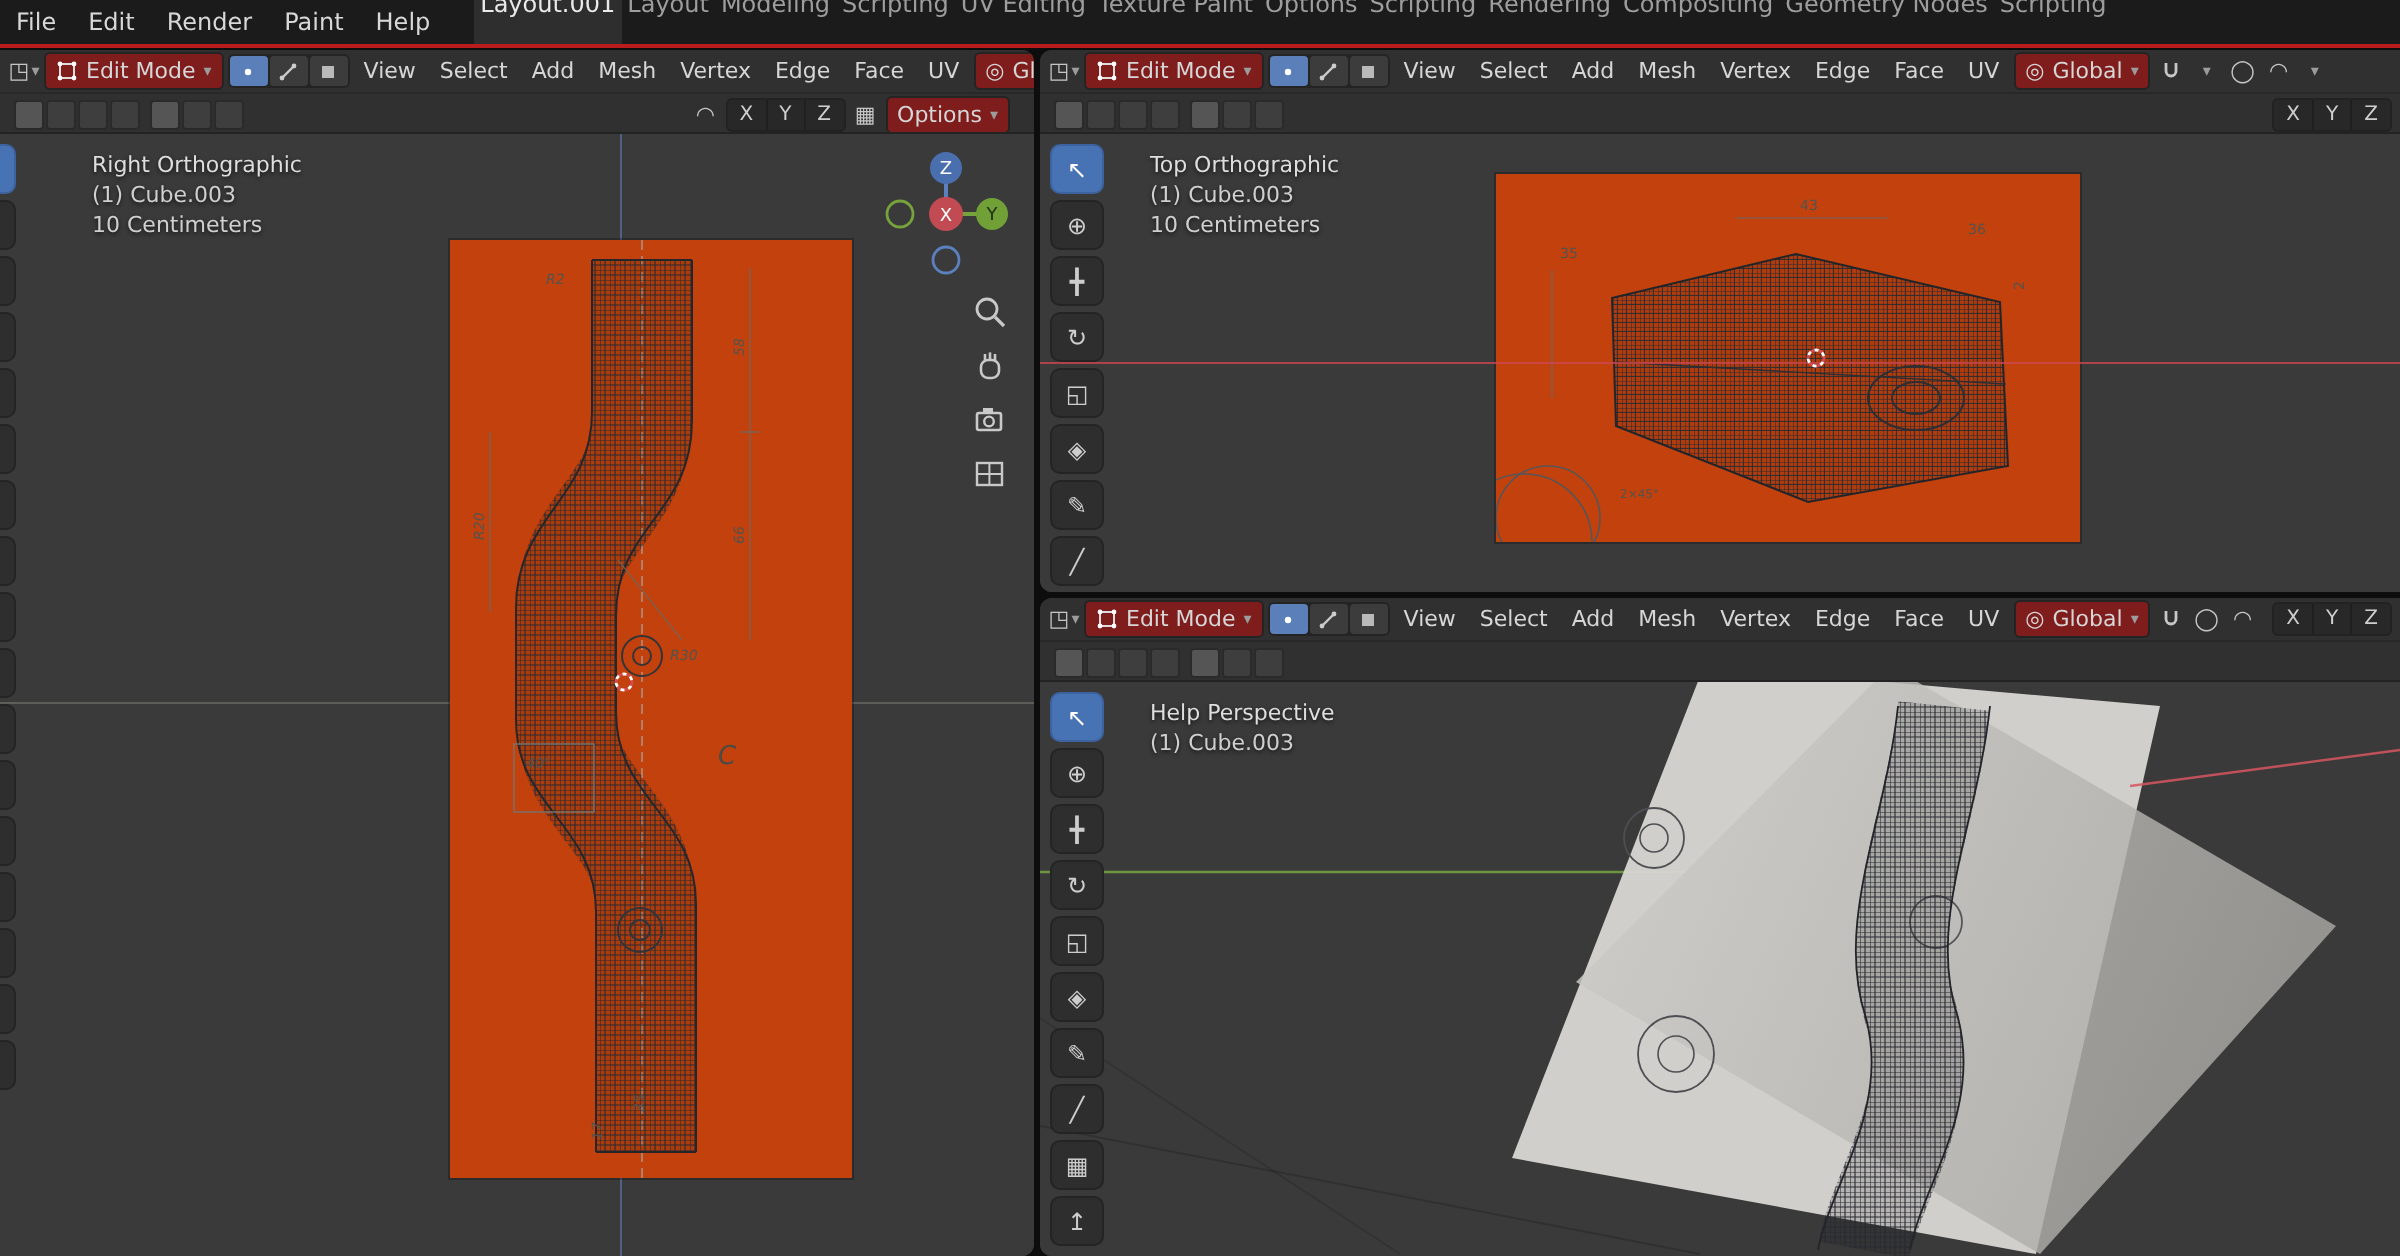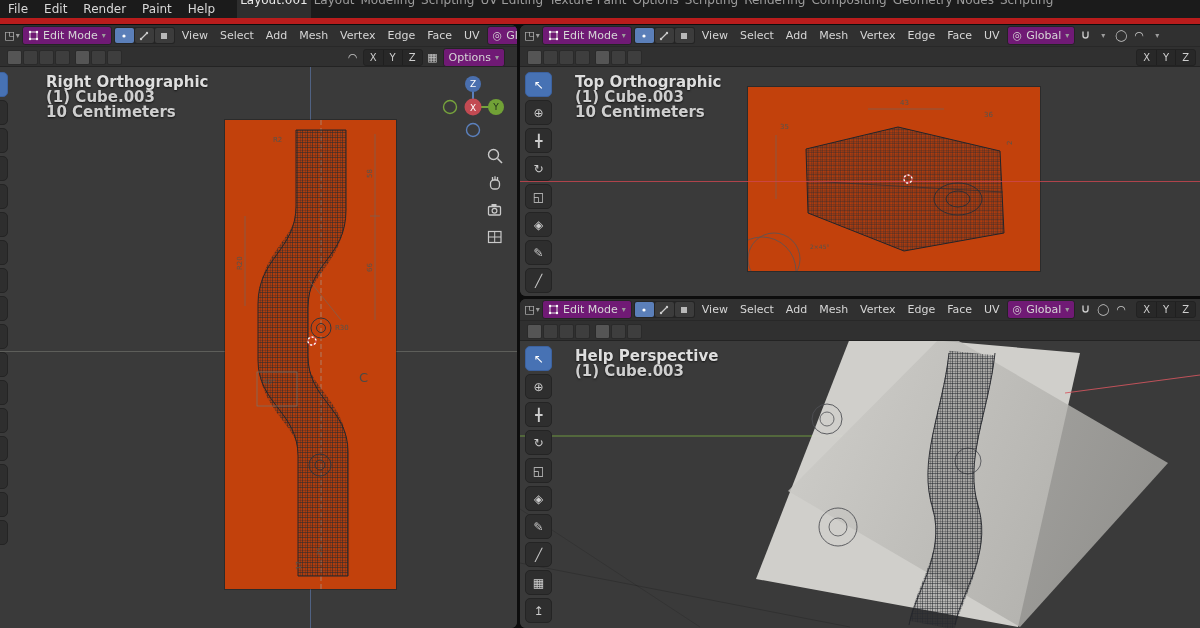--- a/index.html
+++ b/index.html
@@ -1,52 +1,52 @@
 <!DOCTYPE html>
 <html><head>
 <meta charset="utf-8">
 <style>
   html,body{margin:0;padding:0;background:#0d0d0d;font-family:"DejaVu Sans","Liberation Sans",sans-serif;}
   .app{position:relative;width:1200px;height:628px;background:#0d0d0d;overflow:hidden;color:#d4d4d4;-webkit-font-smoothing:antialiased;}
 
   
-  .topbar{position:absolute;left:0;top:0;width:1200px;height:24px;background:#1b1b1b;display:flex;align-items:center;font-size:12px;white-space:nowrap;overflow:hidden;border-bottom:6px solid #b91c1c;box-sizing:border-box;}
+  .topbar{position:absolute;left:0;top:0;width:1200px;height:24px;background:#1b1b1b;display:flex;align-items:center;font-size:12px;white-space:nowrap;overflow:hidden;border-bottom:2px solid #b91c1c;box-sizing:border-box;}
   .tb-menu{padding:0 8px;height:24px;line-height:24px;color:#d8d8d8;cursor:default;}
   .tabs{display:flex;margin-left:14px;height:24px;align-items:flex-end;}
   .tab{padding:0 3px;height:32px;line-height:23px;color:#9d9d9d;font-size:12px;}
   .tab.active{background:#2e2e2e;color:#eaeaea;border-radius:5px 5px 0 0;}
   .chev{font-size:8px;color:#9c9c9c;line-height:1;}
 
   
   .area{position:absolute;background:#3a3a3a;overflow:hidden;border-radius:6px;}
   #area-left{left:0;top:25px;width:517px;height:603px;border-radius:0 6px 6px 0;}
   #area-tr{left:520px;top:25px;width:680px;height:271px;border-radius:6px 0 0 6px;}
   #area-br{left:520px;top:299px;width:680px;height:329px;border-radius:6px 0 0 6px;}
 
   .vheader{position:absolute;left:0;top:0;right:0;height:42px;background:#303030;border-bottom:1px solid #232323;box-sizing:border-box;z-index:5;}
   .vh-row{height:21px;display:flex;align-items:center;gap:2px;padding:0 4px;font-size:11px;color:#d6d6d6;white-space:nowrap;overflow:hidden;}
   .vh-row + .vh-row{border-top:1px solid #282828;}
   .hmenu{padding:0 5px;color:#d6d6d6;}
-  .dd{display:flex;align-items:center;gap:4px;background:#701a75;border:1px solid #242424;border-radius:3px;padding:1px 5px;height:15px;}
+  .dd{display:flex;align-items:center;gap:4px;background:#7f1d1d;border:1px solid #242424;border-radius:3px;padding:1px 5px;height:15px;}
   .hic{display:inline-flex;align-items:center;justify-content:center;min-width:16px;height:17px;color:#c6c6c6;font-size:11px;gap:1px;}
   .mode-group{display:flex;gap:1px;background:#242424;border-radius:3px;padding:1px;}
   .mode-btn{width:19px;height:15px;display:flex;align-items:center;justify-content:center;background:#3c3c3c;border-radius:2px;}
   .mode-btn.active{background:#5b7fb9;}
   .xyz{display:flex;background:#282828;border:1px solid #222;border-radius:3px;overflow:hidden;}
   .xyz-btn{padding:0 6px;height:15px;line-height:15px;font-size:10px;color:#cfcfcf;border-right:1px solid #1f1f1f;}
   .xyz-btn:last-child{border-right:none;}
   .tgl-group{display:flex;gap:1px;margin-left:3px;}
   .tgl{width:13px;height:13px;background:#3e3e3e;border:1px solid #2a2a2a;border-radius:2px;}
   .tgl.on{background:#555;}
   .sp{width:6px;}
 
   .vp{position:absolute;left:0;right:0;top:42px;bottom:0;background:#3a3a3a;overflow:hidden;}
 
   
-  .vp-overlay{position:absolute;font-size:15px;line-height:15px;color:#dedede;text-shadow:0 1px 2px rgba(0,0,0,.65);z-index:4;font-weight:bold;}
+  .vp-overlay{position:absolute;font-size:11px;line-height:15px;color:#dedede;text-shadow:0 1px 2px rgba(0,0,0,.65);z-index:4;}
   .vp-overlay .dim{color:#cfcfcf;}
 
   
   .toolbar{position:absolute;left:5px;top:5px;width:28px;z-index:4;display:flex;flex-direction:column;}
   .tool-btn{width:27px;height:25px;margin-bottom:3px;background:#2e2e2e;border:1px solid #242424;border-radius:5px;display:flex;align-items:center;justify-content:center;color:#cdcdcd;font-size:12px;box-sizing:border-box;}
   .tool-btn.active{background:#4772b4;border-color:#3c62a0;color:#fff;}
   .left-strip{position:absolute;left:0;top:5px;width:9px;overflow:hidden;z-index:4;}
   .strip-btn{width:22px;height:25px;margin-bottom:3px;margin-left:-14px;background:#2e2e2e;border:1px solid #242424;border-radius:5px;box-sizing:border-box;}
   .strip-btn.active{background:#4772b4;border-color:#3c62a0;}
 
@@ -168,21 +168,21 @@
             <span class="chev">▾</span>
           </span>
         <span class="sp"></span>
       </div>
     </div>
 
     <div class="vp">
       <div class="axis-v" style="left:310px;"></div>
       <div class="axis-h" style="top:284px;"></div>
 
-      <div class="ref-img" style="left:225px;top:53px;width:171px;height:469px;">
+      <div class="ref-img" style="left:225px;top:53px;width:201px;height:469px;font-style:italic;">
         <svg width="171" height="469">
           <defs>
             <pattern id="mesh1" width="5" height="5" patternUnits="userSpaceOnUse">
               <path d="M0 0H5 M0 0V5 M0 2.5H5 M2.5 0V5" stroke="#2b2d33" stroke-width="0.55" fill="none"></path>
             </pattern>
           </defs>
           <line x1="96" y1="0" x2="96" y2="469" stroke="#a8a8a2" stroke-width="0.6" stroke-dasharray="5 3"></line>
           <path d="M96 10 L96 88 C96 134 58 140 58 186 L58 238 C58 282 98 290 98 334 L98 456" fill="none" stroke="url(#mesh1)" stroke-width="50"></path>
           <path d="M96 10 L96 88 C96 134 58 140 58 186 L58 238 C58 282 98 290 98 334 L98 456" fill="none" stroke="#16181c" stroke-opacity="0.12" stroke-width="50"></path>
           <path d="M71 10 L71 86 C71 130 33 138 33 184 L33 240 C33 284 73 292 73 336 L73 456" fill="none" stroke="#26262a" stroke-width="1"></path>

